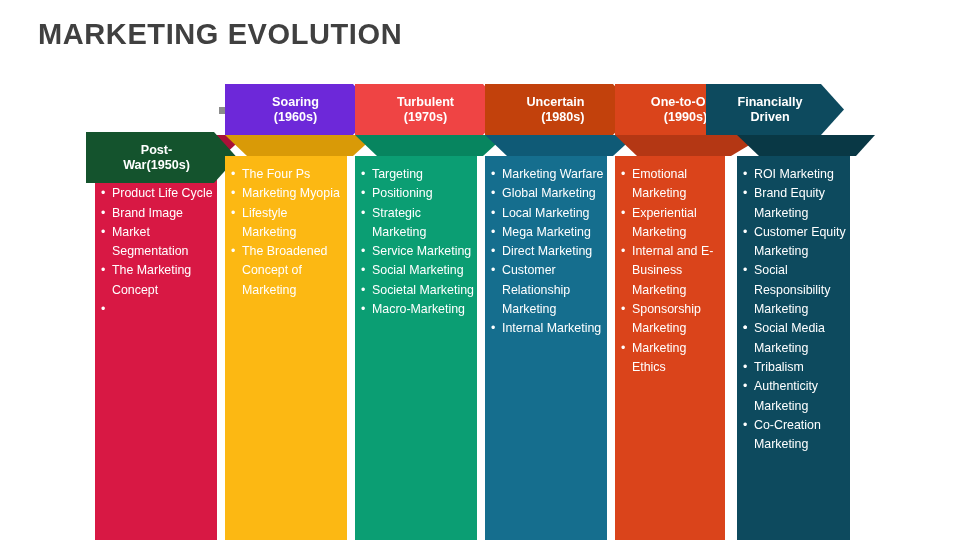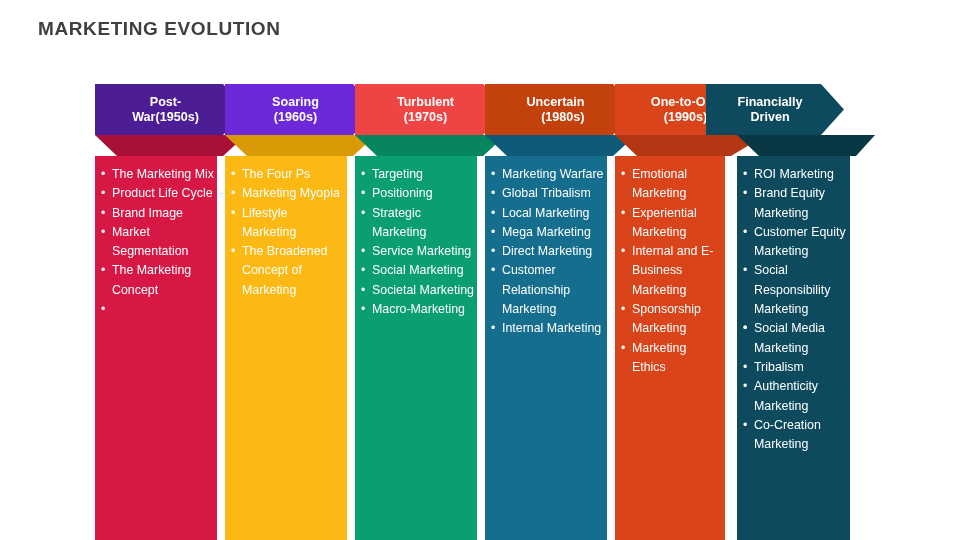--- a/index.html
+++ b/index.html
@@ -16,21 +16,21 @@
   #slide {
     position: relative;
     width: 960px;
     height: 540px;
     background: #ffffff;
   }
   #page-title {
     position: absolute;
     left: 38px;
     top: 18px;
-    font-size: 19px;
+    font-size: 29px;
     font-weight: bold;
     letter-spacing: 0.6px;
     color: #404040;
     white-space: nowrap;
   }
   .connector-layer {
     position: absolute;
     left: 0;
     top: 0;
     width: 960px;
@@ -124,21 +124,21 @@
           <ul class="item-list">
             <li class="item"><span class="bullet">•</span><span>The Marketing Mix</span></li>
             <li class="item"><span class="bullet">•</span><span>Product Life Cycle</span></li>
             <li class="item"><span class="bullet">•</span><span>Brand Image</span></li>
             <li class="item"><span class="bullet">•</span><span>Market Segmentation</span></li>
             <li class="item"><span class="bullet">•</span><span>The Marketing Concept</span></li>
             <li class="item"><span class="bullet">•</span></li>
           </ul>
         </div>
         <div class="stage-fold" style="left: 95px; width: 151px; background: rgb(168, 16, 56); clip-path: polygon(0px 0px, 151px 0px, 128px 21px, 22px 21px);"></div>
-        <div class="stage-header" style="left: 95px; width: 151px; background: #4c1d95; clip-path: polygon(0px 0px, 128px 0px, 151px 25.5px, 128px 51px, 0px 51px);">
+        <div class="stage-header" style="left: 86px; width: 151px; background: #14532d; clip-path: polygon(0px 0px, 128px 0px, 151px 25.5px, 128px 51px, 0px 51px); margin-top: 48px;">
           <span class="hdr-text">Post-
 War(1950s)</span>
         </div>
       </div>
       <div class="stage" style="left: 0px;">
         <div class="stage-body" style="left: 225px; top: 72px; width: 122px; height: 411px; background: rgb(252, 184, 19);">
           <ul class="item-list">
             <li class="item"><span class="bullet">•</span><span>The Four Ps</span></li>
             <li class="item"><span class="bullet">•</span><span>Marketing Myopia</span></li>
             <li class="item"><span class="bullet">•</span><span>Lifestyle Marketing</span></li>
@@ -166,21 +166,21 @@
         <div class="stage-fold" style="left: 355px; width: 151px; background: rgb(7, 133, 95); clip-path: polygon(0px 0px, 151px 0px, 128px 21px, 22px 21px);"></div>
         <div class="stage-header" style="left: 355px; width: 151px; background: #ef4444; clip-path: polygon(0px 0px, 128px 0px, 151px 25.5px, 128px 51px, 0px 51px);">
           <span class="hdr-text">Turbulent
 (1970s)</span>
         </div>
       </div>
       <div class="stage" style="left: 0px;">
         <div class="stage-body" style="left: 485px; top: 72px; width: 122px; height: 411px; background: rgb(21, 110, 142);">
           <ul class="item-list">
             <li class="item"><span class="bullet">•</span><span>Marketing Warfare</span></li>
-            <li class="item"><span class="bullet">•</span><span>Global Tribalism</span></li>
+            <li class="item"><span class="bullet">•</span><span>Global Marketing</span></li>
             <li class="item"><span class="bullet">•</span><span>Local Marketing</span></li>
             <li class="item"><span class="bullet">•</span><span>Mega Marketing</span></li>
             <li class="item"><span class="bullet">•</span><span>Direct Marketing</span></li>
             <li class="item"><span class="bullet">•</span><span>Customer Relationship Marketing</span></li>
             <li class="item"><span class="bullet">•</span><span>Internal Marketing</span></li>
           </ul>
         </div>
         <div class="stage-fold" style="left: 485px; width: 151px; background: rgb(15, 90, 118); clip-path: polygon(0px 0px, 151px 0px, 128px 21px, 22px 21px);"></div>
         <div class="stage-header" style="left: 485px; width: 151px; background: #c2410c; clip-path: polygon(0px 0px, 128px 0px, 151px 25.5px, 128px 51px, 0px 51px); text-align: right;">
           <span class="hdr-text">Uncertain

